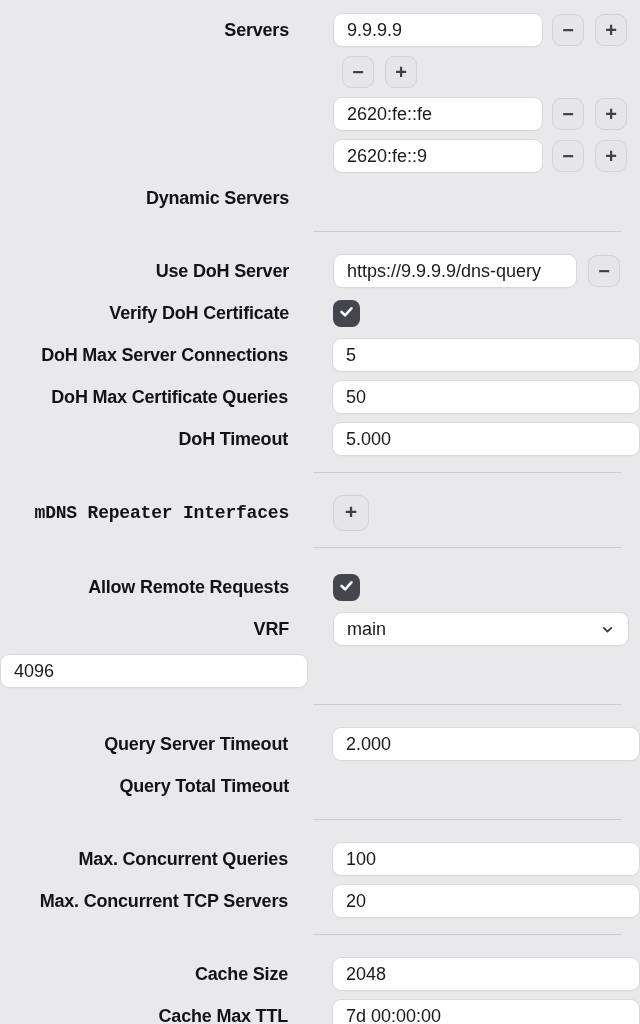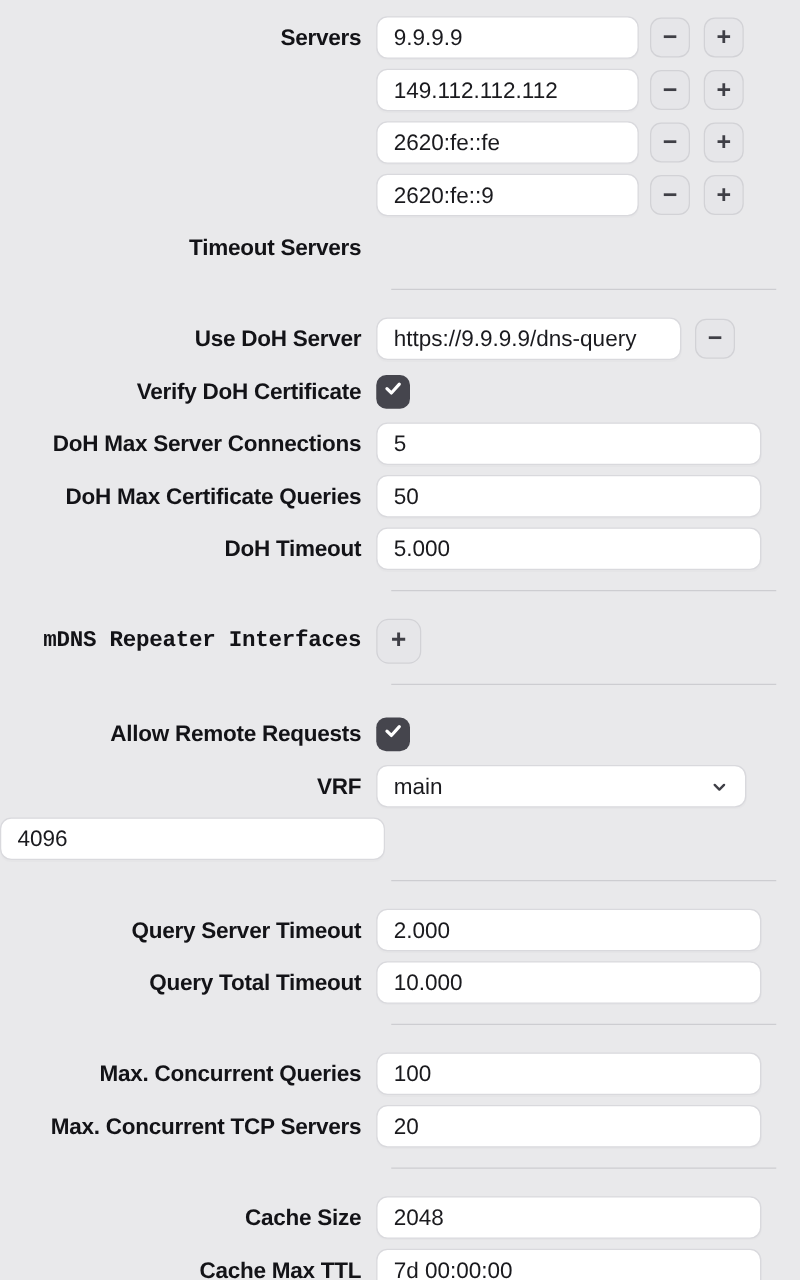--- a/index.html
+++ b/index.html
@@ -4,21 +4,21 @@
 <style>
   * { margin: 0; padding: 0; box-sizing: border-box; }
   html, body {
     width: 640px; height: 1024px; overflow: hidden;
     background: #e9e9eb;
     font-family: "Liberation Sans", sans-serif;
   }
   .form { padding-top: 13px; }
   .row {
     display: flex; align-items: center;
-    height: 34px; margin-bottom: 8px;
+    height: 34px; margin-bottom: 8px; gap: 32px;
   }
   .row.tall { height: 36px; font-family: Liberation Mono, monospace; }
   .label {
     width: 301px; padding-right: 12px;
     text-align: right;
     font-size: 18px; font-weight: 600;
     color: #131317;
     letter-spacing: -0.2px;
     white-space: nowrap;
   }
@@ -92,21 +92,20 @@
     <div class="label">Servers</div>
     <div class="field">
       <input class="text w-servers" type="text" value="9.9.9.9" style="">
       <div class="stepper-btn minus">−</div>
       <div class="stepper-btn plus">+</div>
     </div>
   </div>
   <div class="row">
     <div class="label"></div>
     <div class="field">
-      <input class="text w-servers" type="text" value="149.112.112.112" style="">
       <div class="stepper-btn minus">−</div>
       <div class="stepper-btn plus">+</div>
     </div>
   </div>
   <div class="row">
     <div class="label"></div>
     <div class="field">
       <input class="text w-servers" type="text" value="2620:fe::fe" style="">
       <div class="stepper-btn minus">−</div>
       <div class="stepper-btn plus">+</div>
@@ -115,21 +114,21 @@
   <div class="row">
     <div class="label"></div>
     <div class="field">
       <input class="text w-servers" type="text" value="2620:fe::9" style="">
       <div class="stepper-btn minus">−</div>
       <div class="stepper-btn plus">+</div>
     </div>
   </div>
 
   <div class="row">
-    <div class="label">Timeout Servers</div>
+    <div class="label">Dynamic Servers</div>
     <div class="field"></div>
   </div>
 
   <div class="divider"></div>
 
   <div class="row">
     <div class="label">Use DoH Server</div>
     <div class="field">
       <input class="text w-doh" type="text" value="https://9.9.9.9/dns-query" style="">
       <div class="stepper-btn plus">−</div>
@@ -218,23 +217,20 @@
 
   <div class="row">
     <div class="label">Query Server Timeout</div>
     <div class="field">
       <input class="text w-full" type="text" value="2.000" style="">
     </div>
   </div>
 
   <div class="row">
     <div class="label">Query Total Timeout</div>
-    <div class="field">
-      <input class="text w-full" type="text" value="10.000" style="">
-    </div>
   </div>
 
   <div class="divider"></div>
 
   <div class="row">
     <div class="label">Max. Concurrent Queries</div>
     <div class="field">
       <input class="text w-full" type="text" value="100" style="">
     </div>
   </div>

